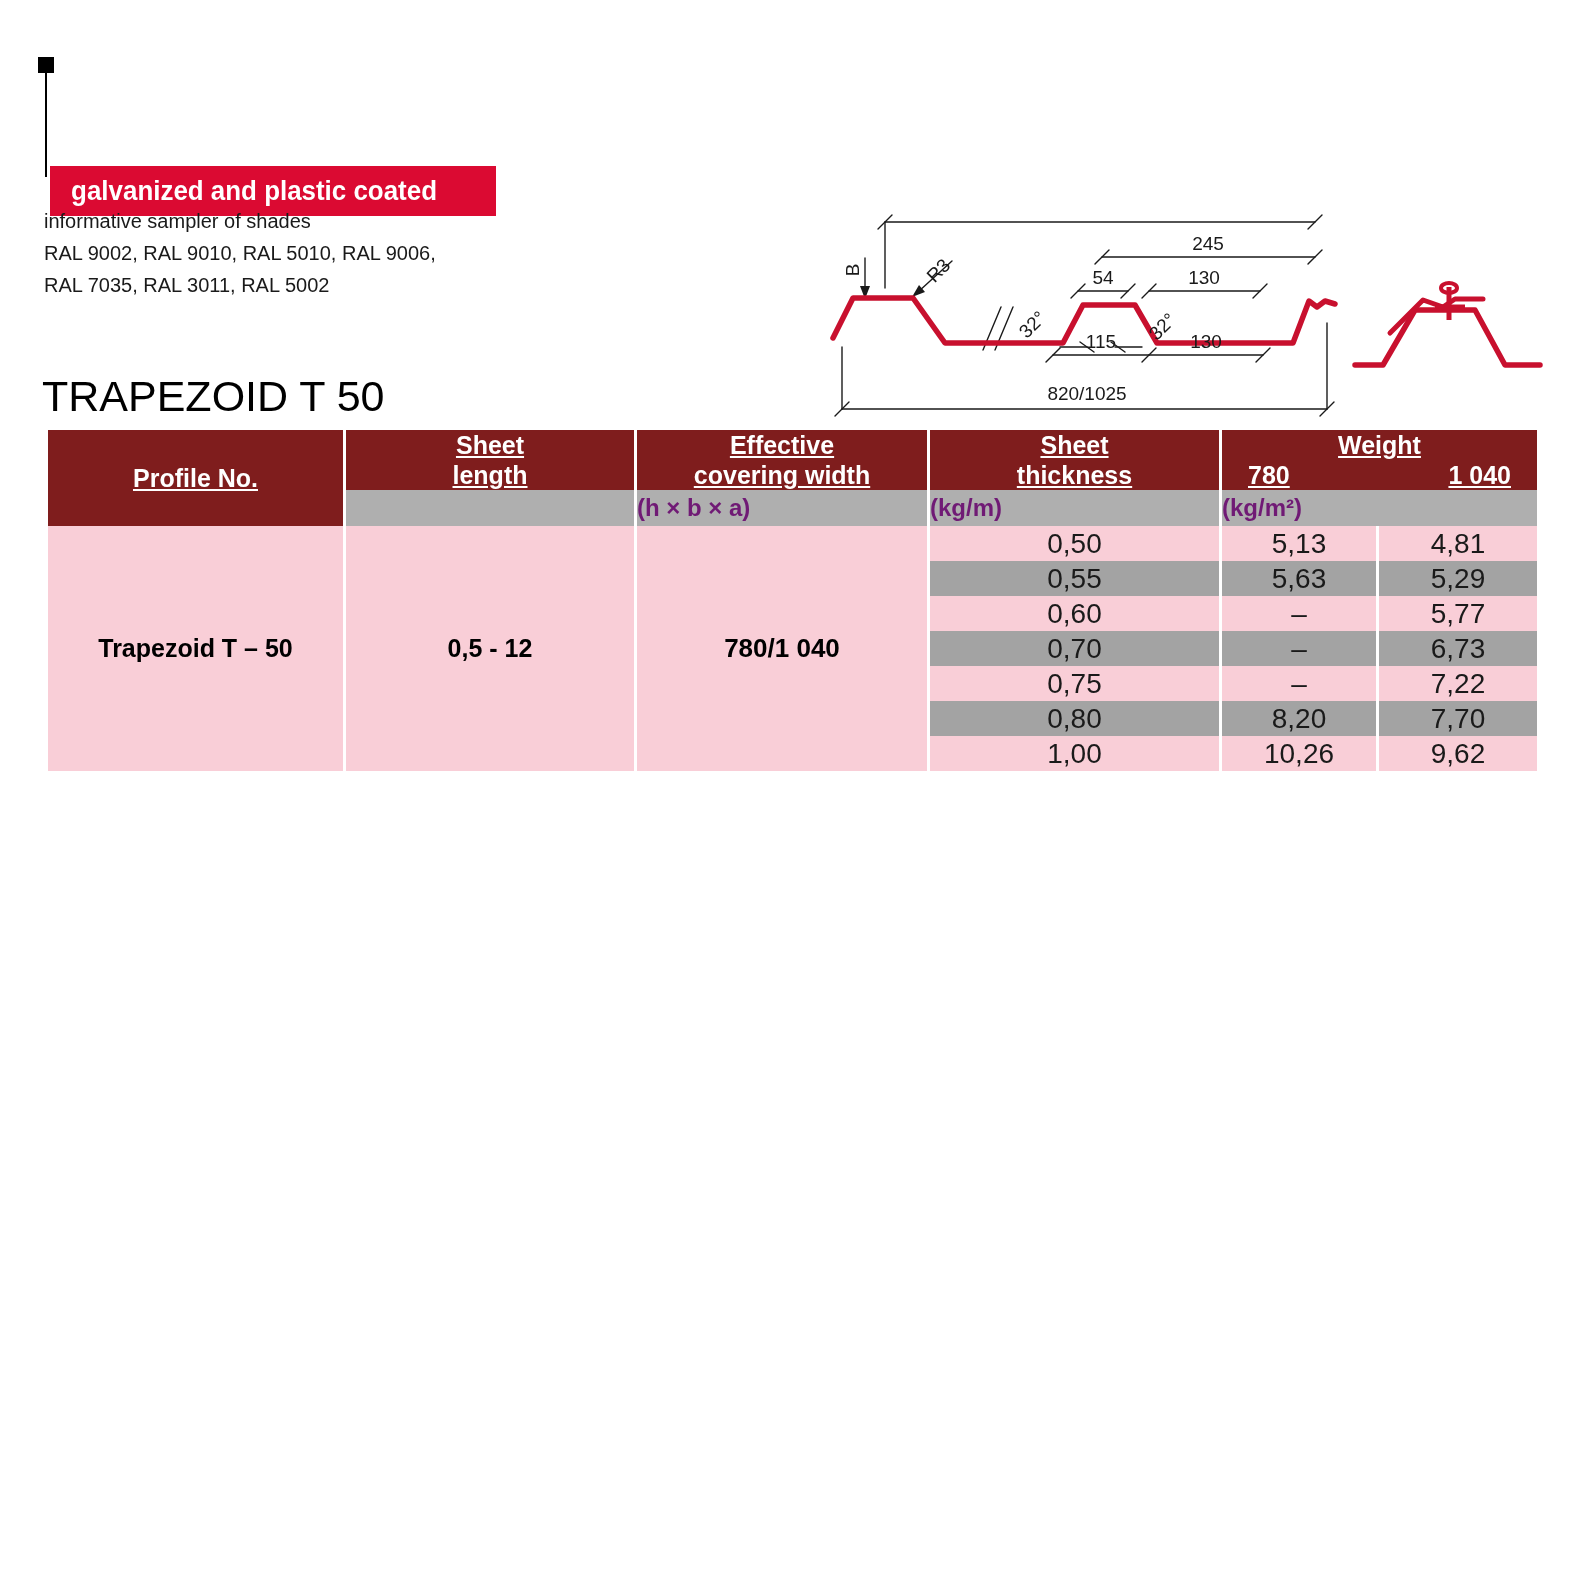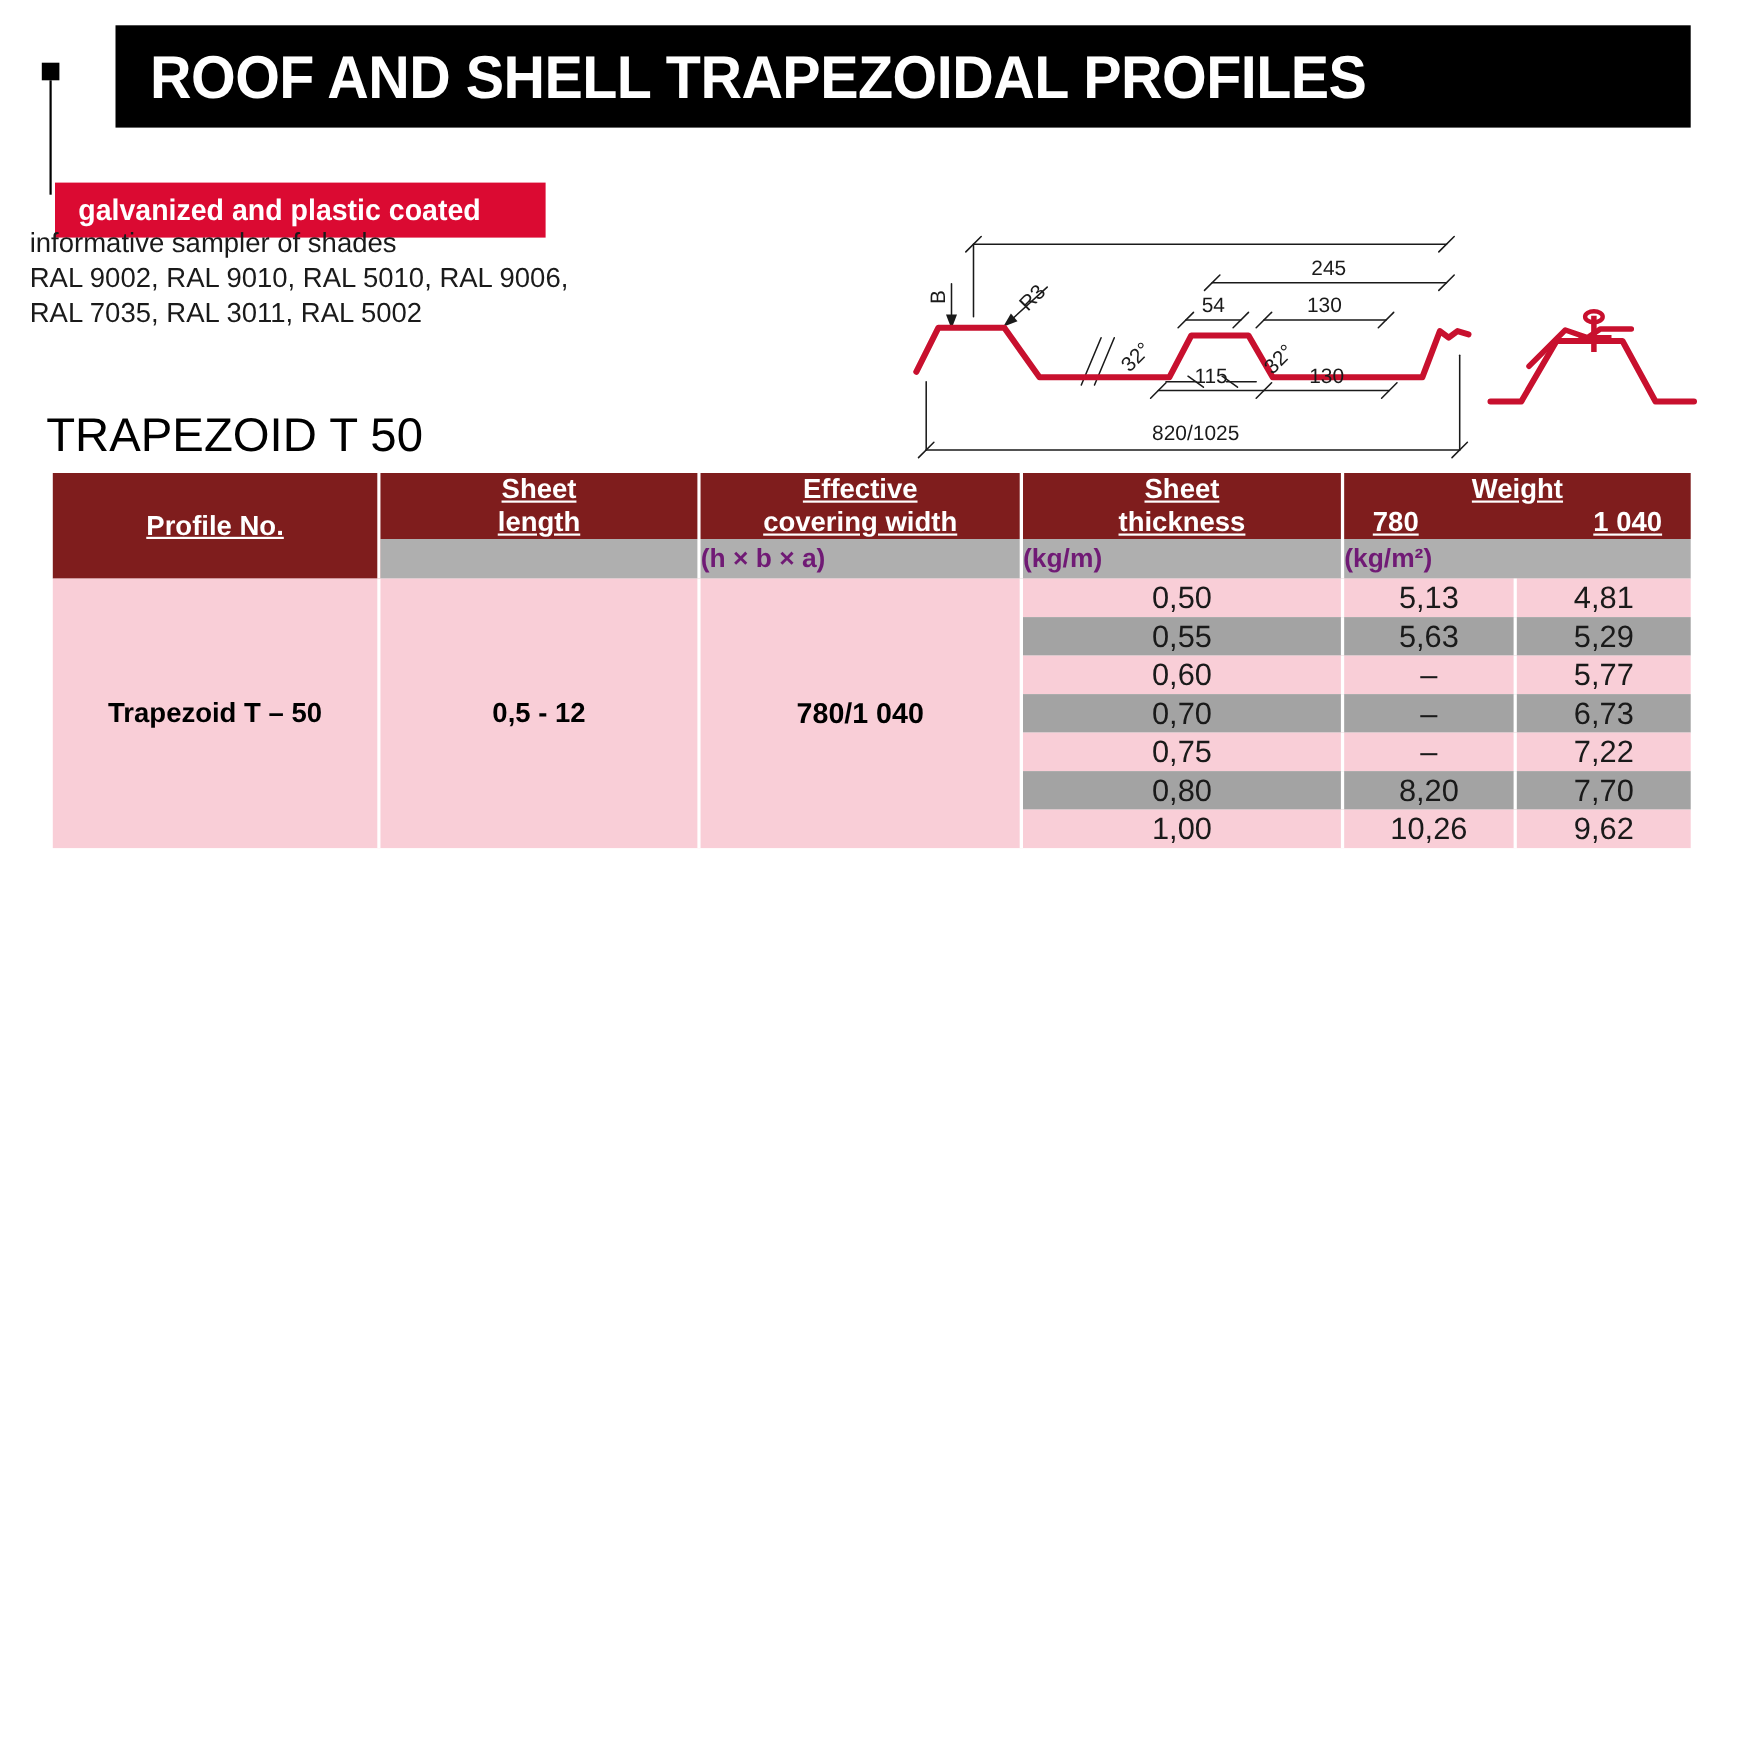--- a/index.html
+++ b/index.html
@@ -36,22 +36,22 @@
   #subtitle-text{
     color:#ffffff;font-size:27px;font-weight:bold;
     padding-left:22px;white-space:nowrap;
     transform:scaleX(0.96);transform-origin:left center;
   }
   #corner-mark{position:absolute;left:38px;top:57px;width:16px;height:16px;background:#000;}
   #corner-line{position:absolute;left:45px;top:73px;width:2px;height:104px;background:#000;}
 
   
   #shade-note{
-    position:absolute;left:27px;top:205px;width:560px;
-    font-size:25px;line-height:32px;color:#1a1a1a;
+    position:absolute;left:44px;top:205px;width:560px;
+    font-size:20px;line-height:32px;color:#1a1a1a;
   }
   #shade-note div{white-space:nowrap;}
 
   
   #profile-heading{
     position:absolute;left:42px;top:372px;
     font-size:43px;font-weight:normal;color:#000;letter-spacing:0px;
     white-space:nowrap;
   }
 
@@ -96,23 +96,20 @@
   .sub-w{display:flex;justify-content:space-between;padding:0 26px;font-size:25px;}
   .hdr-weight-label{display:block;text-align:center;}
 </style>
 </head>
 <body>
 
 <div id="header-block">
   <div id="corner-mark"></div>
   <div id="corner-line"></div>
 
-  <div id="title-bar">
-    <span id="title-text">ROOF AND SHELL TRAPEZOIDAL PROFILES</span>
-  </div>
 
   <div id="subtitle-bar">
     <span id="subtitle-text">galvanized and plastic coated</span>
   </div>
 </div>
 
 <div id="shade-note">
   <div>informative sampler of shades</div>
   <div>RAL 9002, RAL 9010, RAL 5010, RAL 9006,</div>
   <div>RAL 7035, RAL 3011, RAL 5002</div>

